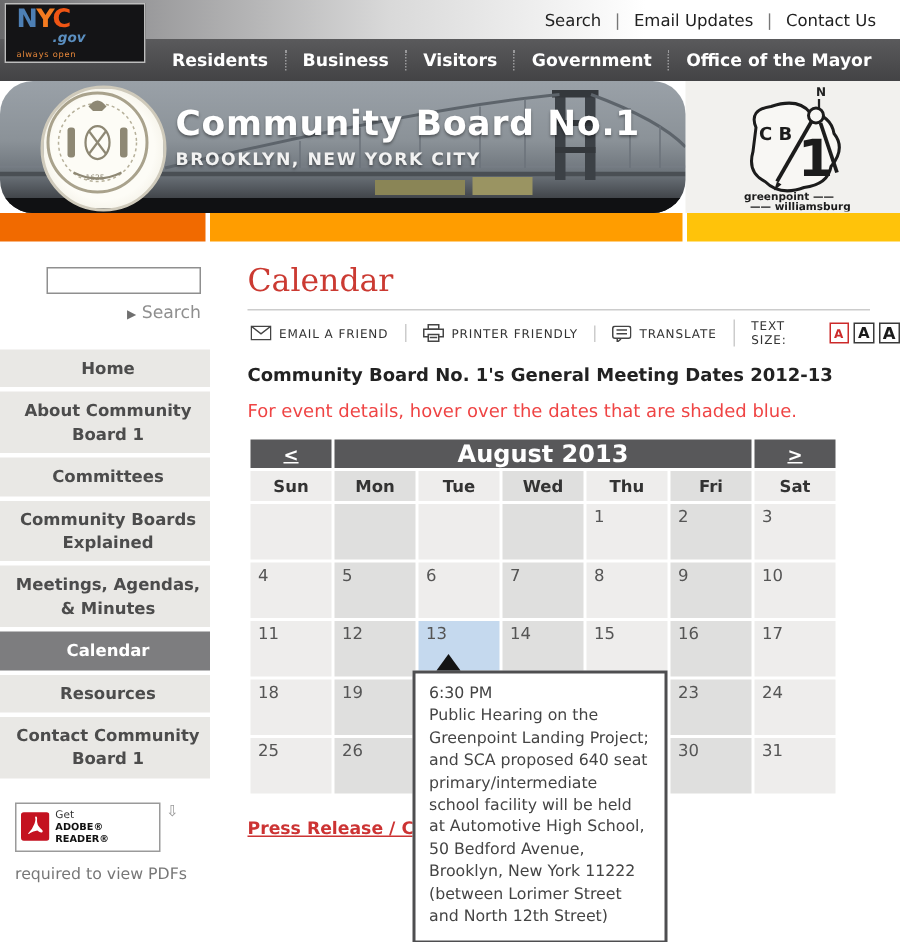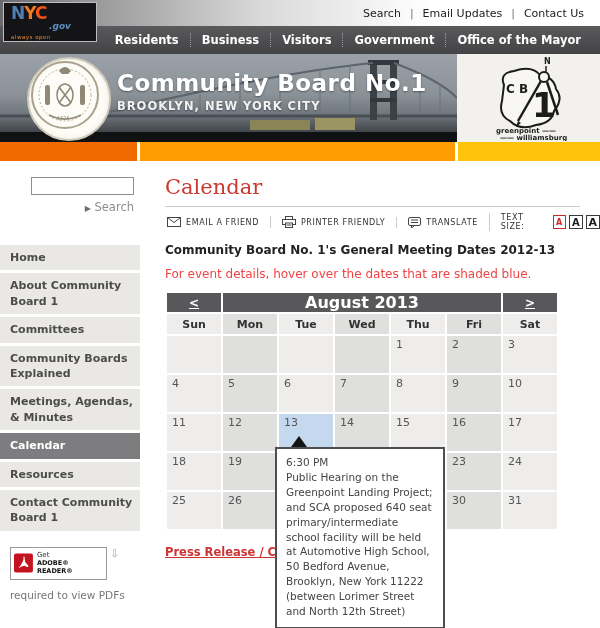--- a/index.html
+++ b/index.html
@@ -18,27 +18,27 @@
   .navbar { height:28px; background:linear-gradient(#5a5a5c,#434345); display:flex; justify-content:flex-end;
             align-items:center; padding-right:8px; }
   .navbar .nav-item { color:#fff; font-weight:bold; font-size:11.5px; padding:0 11px; cursor:pointer; }
   .navbar .nav-item + .nav-item { border-left:1px dotted #9a9a9c;text-align:center; }
 
   
   .nyc-logo { position:absolute; top:2px; left:3px; width:94px; height:40px; background:#141416;
               border:1px solid #bdbdbd; z-index:5; padding:2px 0 0 7px; }
   .nyc-logo .nyc { font-size:17px; font-weight:bold; letter-spacing:-1px; line-height:17px; }
   .nyc-logo .nyc .n { color:#4d7fb4; } .nyc-logo .nyc .y { color:#f47b20; } .nyc-logo .nyc .c { color:#f05514; }
-  .nyc-logo .gov { color:#5b8fc0; font-style:italic; font-weight:bold; font-size:9px; text-align:right; padding-right:25px; line-height:9px; }
+  .nyc-logo .gov { color:#5b8fc0; font-style:italic; font-weight:bold; font-size:9px; text-align:right; padding-right:39px; line-height:9px; }
   .nyc-logo .tagline { color:#e8883a; font-size:5.5px; letter-spacing:.5px; padding-top:3px; }
 
   
   .banner { height:88px; display:flex; position:relative; }
   .banner-photo { width:457px; position:relative; overflow:hidden;
-      background:linear-gradient(#9aa1a8 0%,#8b9298 45%,#6d747b 70%,#43474c 88%,#17181a 100%); }
+      background:linear-gradient(#9aa1a8 0%,#8b9298 45%,#6d747b 70%,#43474c 88%,#17181a 100%);border-radius:22px; }
   .banner-photo svg { position:absolute; top:0; left:0; }
   .seal { position:absolute; left:27px; top:3px; width:84px; height:84px; border-radius:50%;
           background:radial-gradient(#fdfcf6 60%,#e9e5d6); border:2px solid #cfcabb;
           display:flex; align-items:center; justify-content:center; z-index:3; }
   .banner-title { position:absolute; left:117px; top:16px; z-index:3; }
   .banner-title .t1 { color:#fff; font-size:23px; font-weight:bold; letter-spacing:.5px;
                       text-shadow:0 1px 2px rgba(0,0,0,.4); }
   .banner-title .t2 { color:#f2f2f2; font-size:11.5px; font-weight:bold; letter-spacing:1px; margin-top:3px;
                       text-shadow:0 1px 2px rgba(0,0,0,.4); }
   .banner-logo { width:143px; background:#f2f1ee; display:flex; align-items:center; justify-content:center; }
@@ -46,21 +46,21 @@
   
   .orange-bars { height:19px; display:flex; gap:3px; }
   .ob1 { width:137px; } .ob2 { width:315px; } .ob3 { flex:1; }
 
   
   .content { display:flex; padding-top:14px; }
   .sidebar { width:150px; flex:none; }
   .search-box { margin-left:31px; width:103px; height:18px; border:1px solid #8f8f8f; font-size:11px; padding:0 3px; }
   .search-link { width:134px; text-align:right; margin-top:5px; font-size:11.5px; color:#8f8f8f; cursor:pointer;padding-left:35px; }
   .search-link .arr { color:#6f6f6f; font-size:8px; }
-  .menu { margin-top:31px; }
+  .menu { margin-top:18px;text-align:center; }
   .menu-item { background:#e9e8e5; margin-bottom:3px; padding:5px 6px 5px 10px; font-size:11px; font-weight:bold;
                color:#4c4c4c; line-height:1.4; width:140px; cursor:pointer; }
   .menu-item.active { background:#7d7d7f; color:#fff; }
   .adobe-badge { margin:16px 0 0 10px; width:97px; height:33px; background:#fff; border:1px solid #9a9a9a;
                  display:flex; align-items:center; gap:4px; padding:2px 3px; position:relative; cursor:pointer; }
   .adobe-badge .dl-arrow { position:absolute; right:-13px; top:0; color:#9a9a9a; font-size:10px; }
   .adobe-text .g { font-size:7px; color:#333; }
   .adobe-text .r { font-size:6.5px; font-weight:bold; color:#111; }
   .pdf-note { margin:9px 0 0 10px; font-size:10.5px; color:#777; }
 

